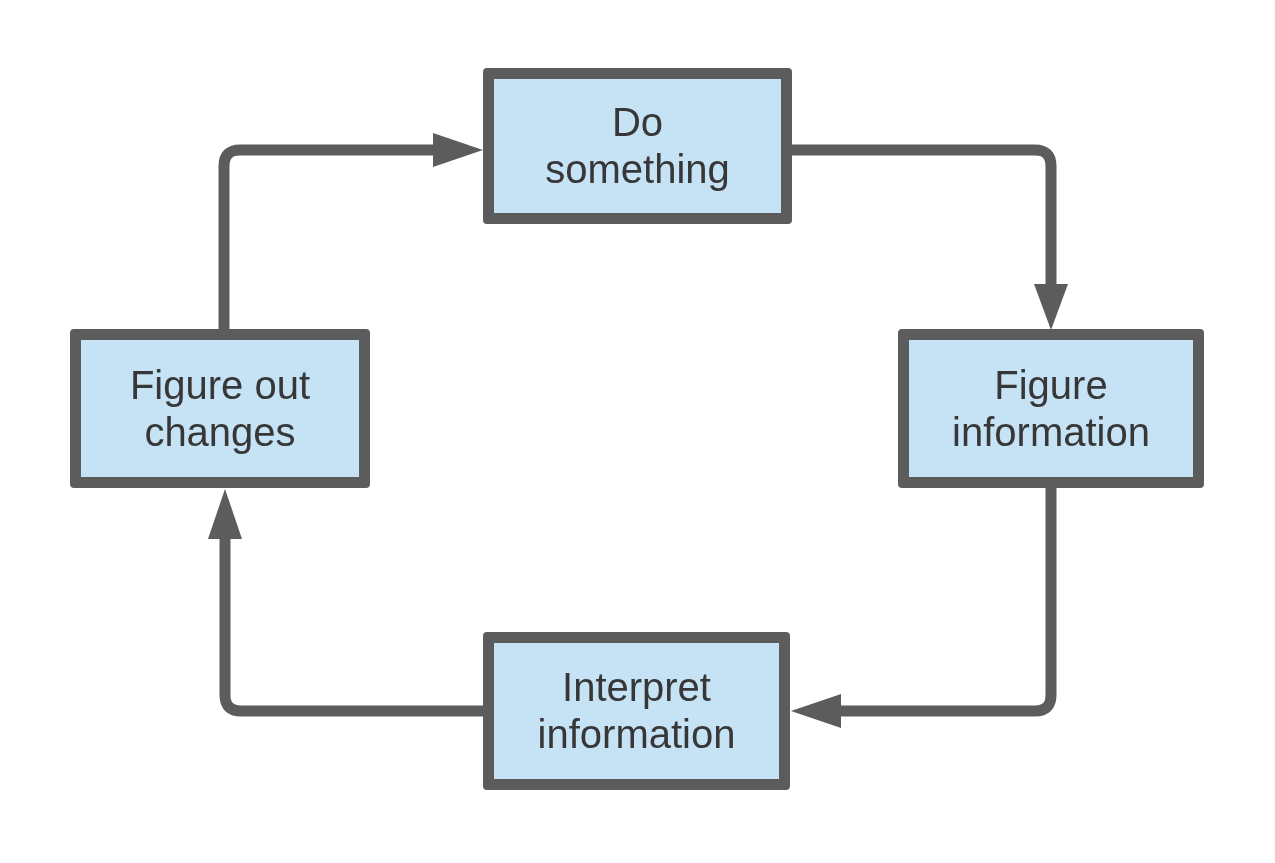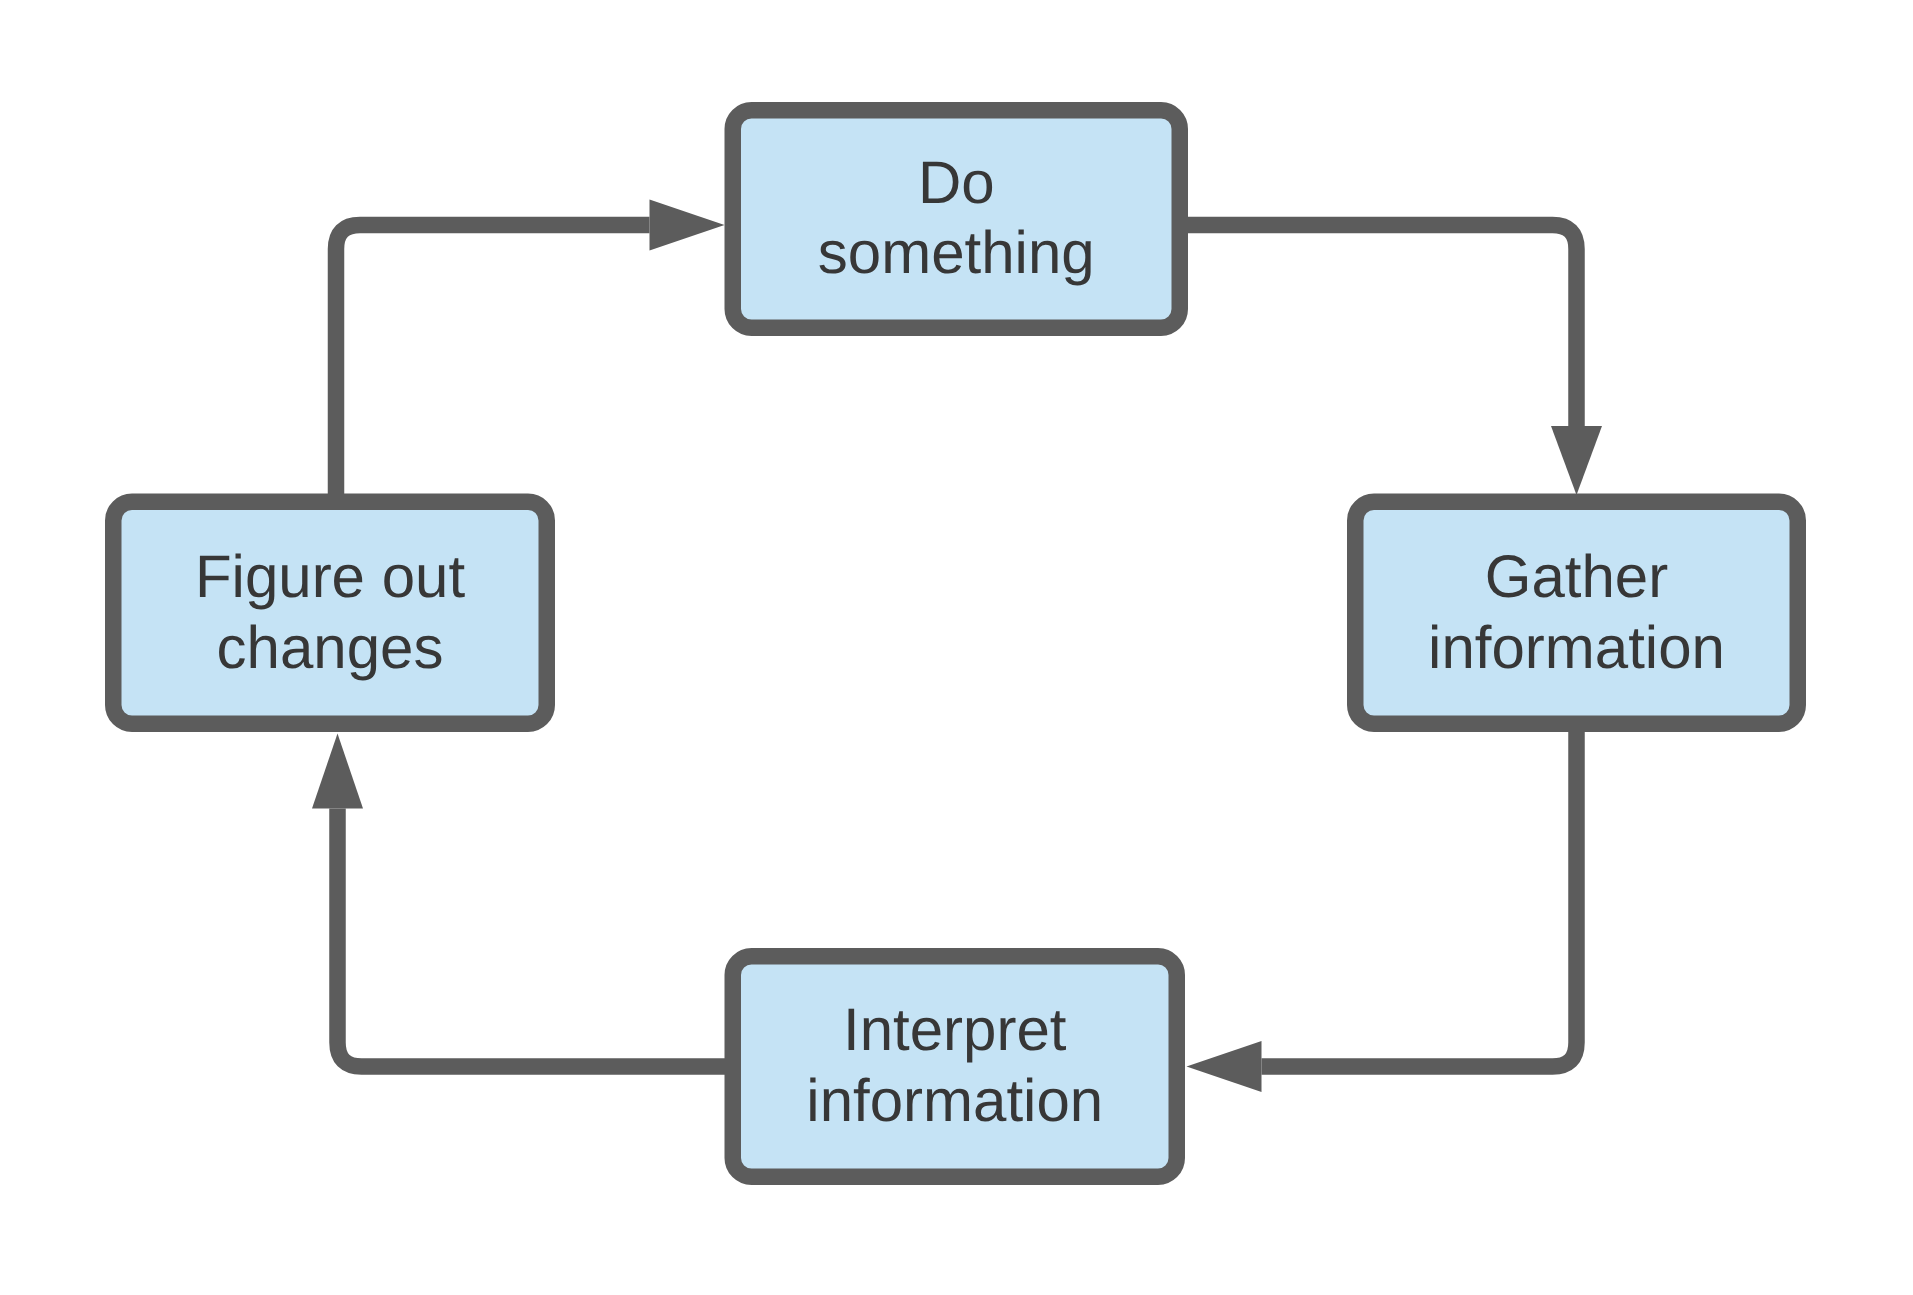--- a/index.html
+++ b/index.html
@@ -30,21 +30,21 @@
   }
   .edge-head {
     fill: #5c5c5c;
     stroke: none;
   }
   .node {
     position: absolute;
     box-sizing: border-box;
     background: #c5e3f5;
     border: 11px solid #5c5c5c;
-    border-radius: 18px;
+    border-radius: 4px;
     display: flex;
     align-items: center;
     justify-content: center;
   }
   .node-label {
     white-space: pre-line;
     text-align: center;
     color: #373737;
     font-size: 40px;
     line-height: 1.17;
@@ -81,21 +81,21 @@
       <polygon class="edge-head" points="208,539 242,539 225,489"></polygon>
     </g>
   </svg>
 
   <div class="node node-top">
     <span class="node-label">Do
 something</span>
   </div>
 
   <div class="node node-right">
-    <span class="node-label">Gather
+    <span class="node-label">Figure
 information</span>
   </div>
 
   <div class="node node-bottom">
     <span class="node-label">Interpret
 information</span>
   </div>
 
   <div class="node node-left">
     <span class="node-label">Figure out

